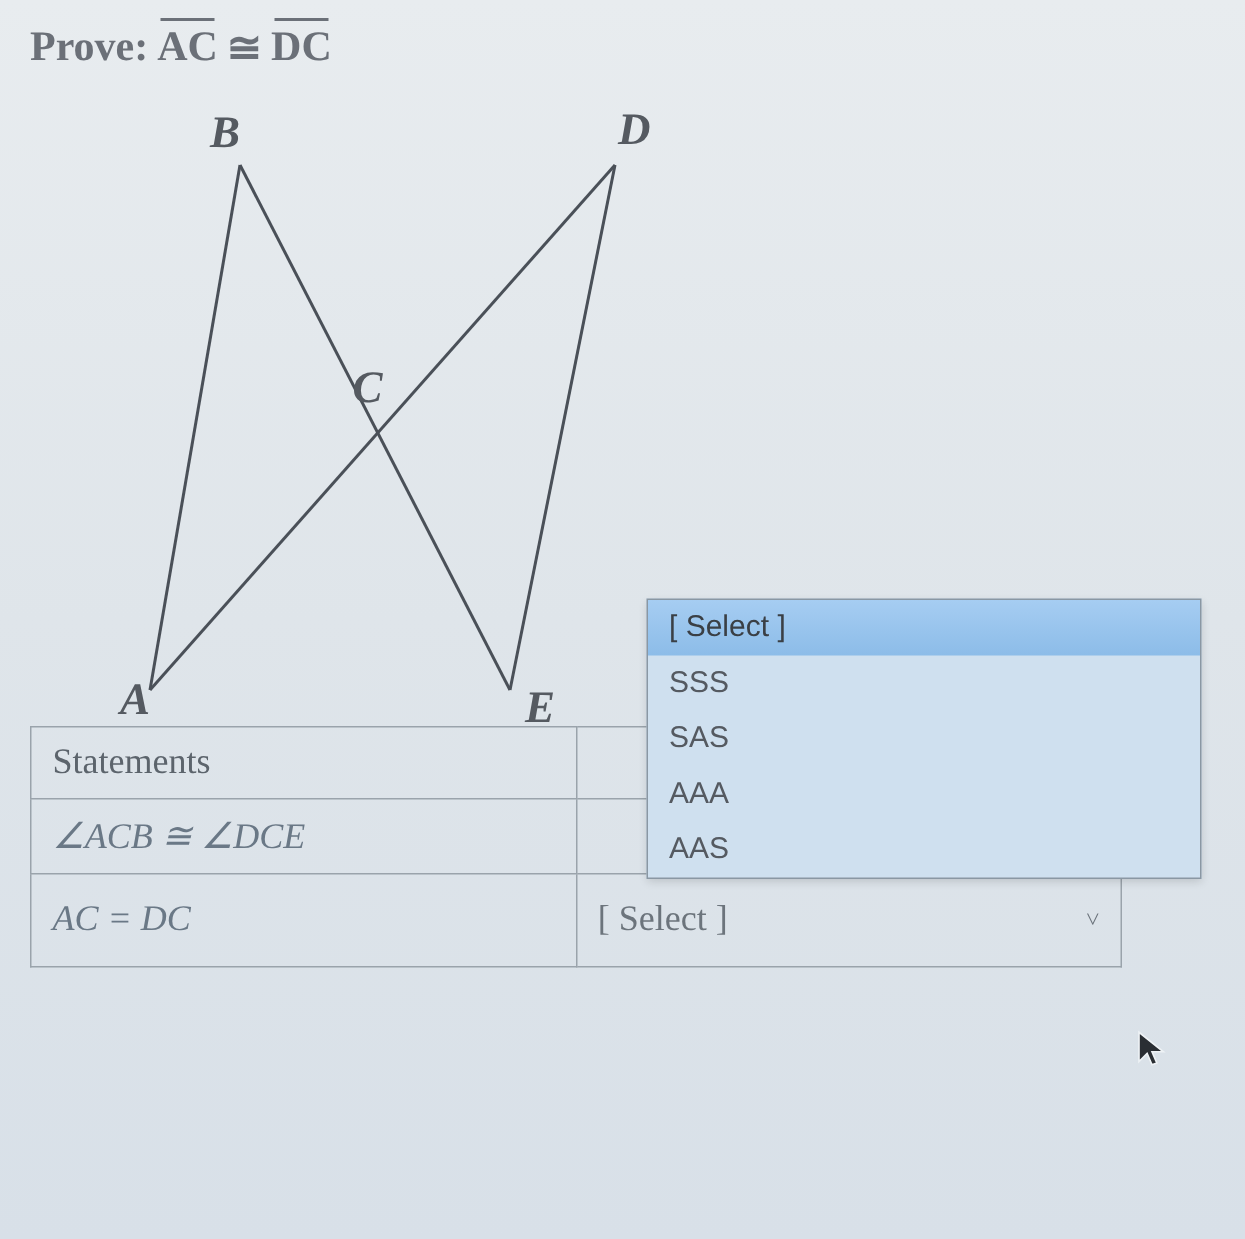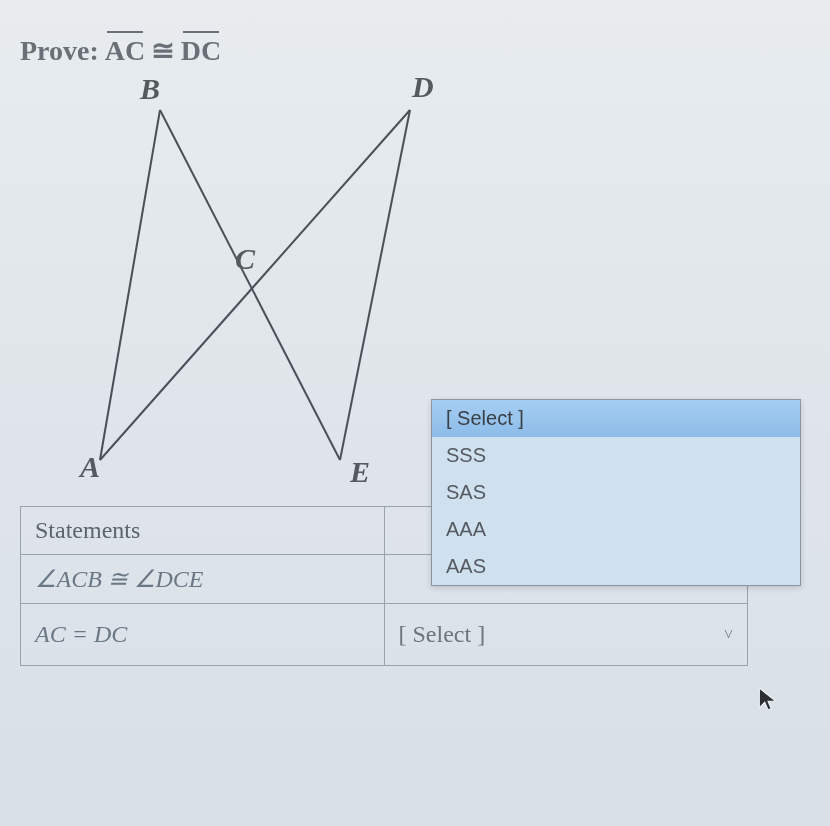--- a/index.html
+++ b/index.html
@@ -10,21 +10,21 @@
     font-family: Georgia, "Times New Roman", serif;
     color: #4a4f55;
     position: relative;
     overflow: hidden;
     padding: 10px 20px;
   }
   .prove-line {
     font-size: 28px;
     font-weight: bold;
     color: #6b7078;
-    margin-top: 24px;
+    margin-top: 5px;
     display: flex;
     align-items: center;
     gap: 6px;
   }
   .seg { position: relative; display: inline-block; }
   .seg::before {
     content: "";
     position: absolute;
     top: -4px; left: 2px; right: 2px;
     height: 2px;
@@ -40,21 +40,21 @@
     position: absolute;
     font-size: 30px;
     font-style: italic;
     font-weight: bold;
     color: #555a61;
     font-family: Georgia, serif;
   }
   .proof-table {
     position: absolute;
     left: 20px; right: 18px;
-    top: 506px;
+    top: 484px;
     border-collapse: collapse;
     width: 728px;
     font-size: 24px;
   }
   .proof-table td, .proof-table th {
     border: 1px solid #9aa3ab;
     padding: 10px 14px;
     text-align: left;
     vertical-align: middle;
     color: #6a7886;

